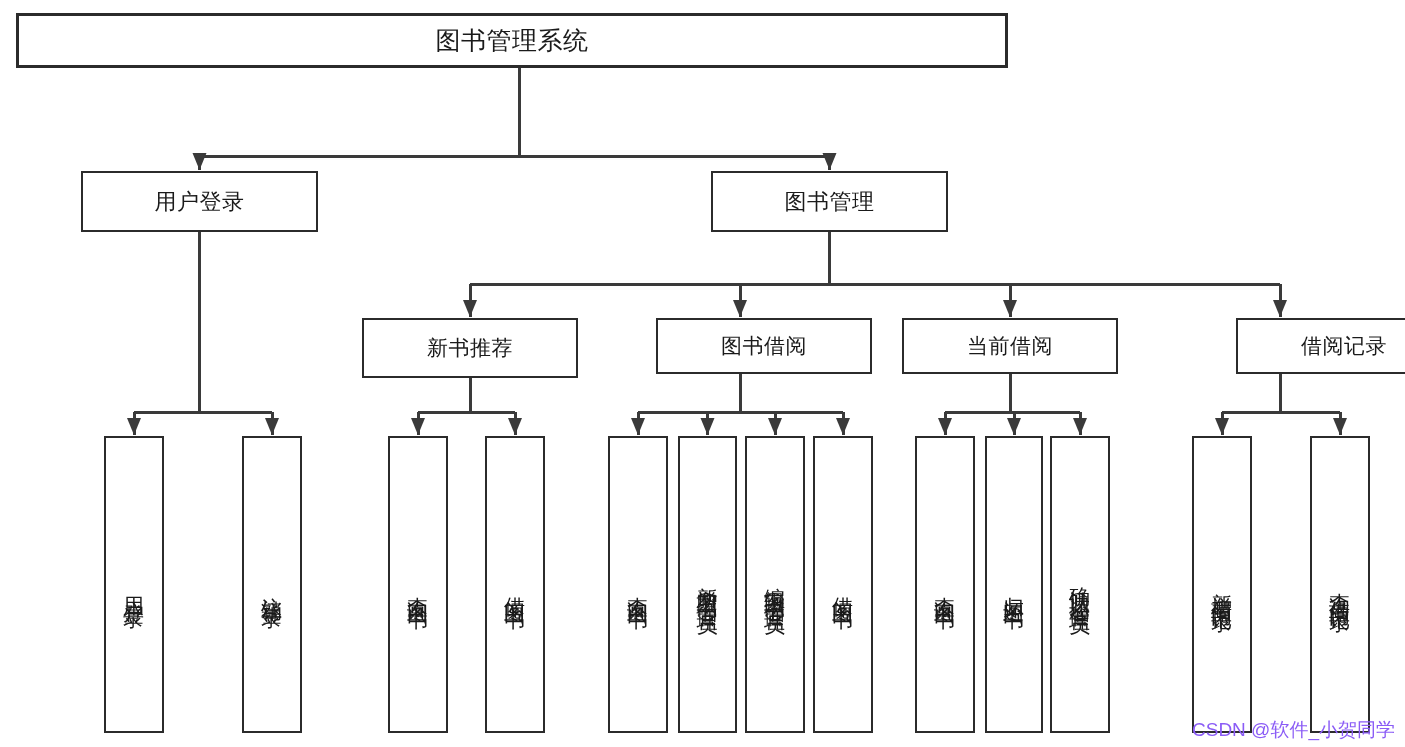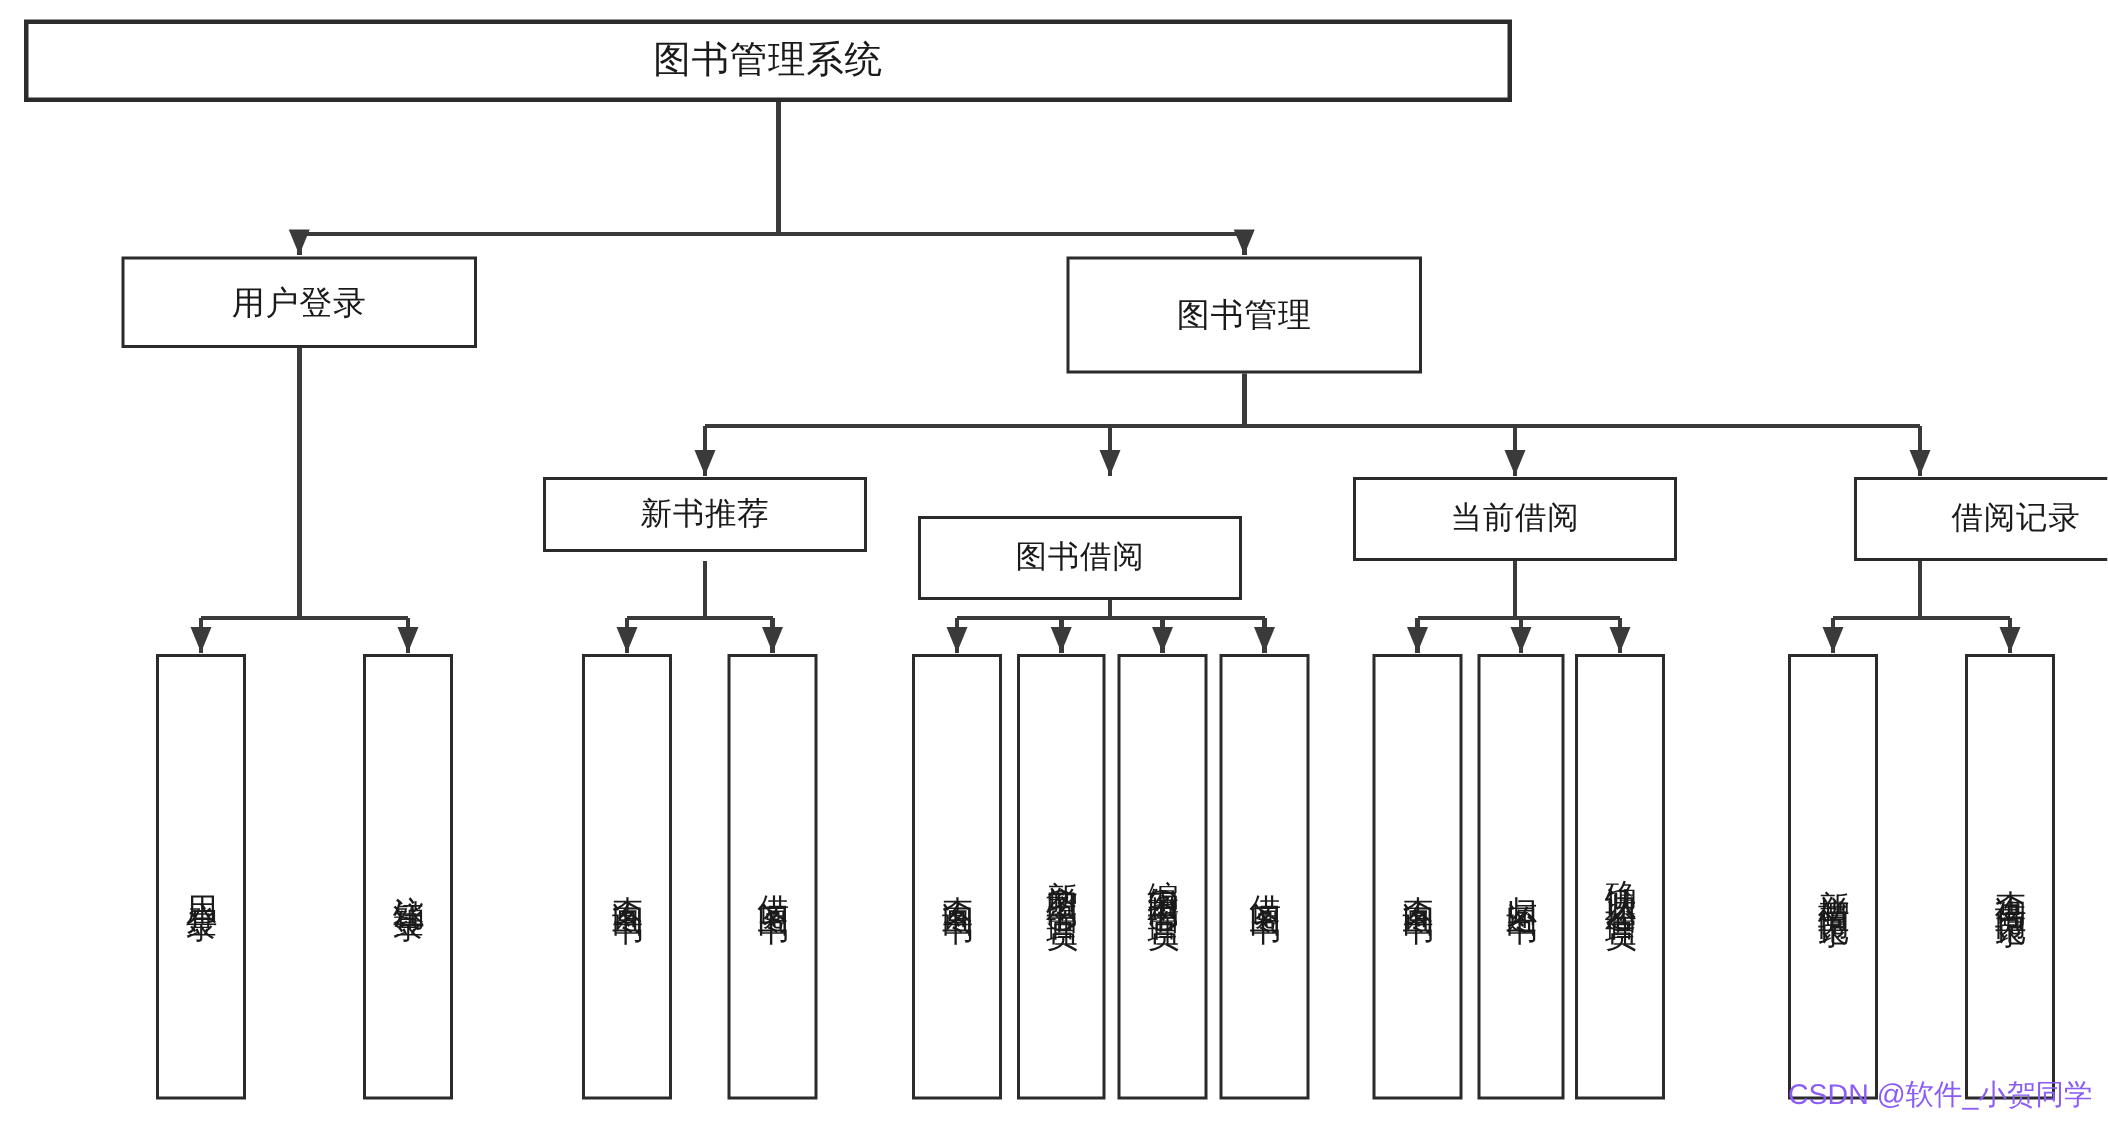--- a/index.html
+++ b/index.html
@@ -126,27 +126,27 @@
       <line x1="1340" y1="412" x2="1340" y2="435" stroke="#3a3a3a" stroke-width="3" shape-rendering="crispEdges"></line>
       <polygon points="1333,418 1347,418 1340,435" fill="#3a3a3a"></polygon>
     </svg>
   <div id="nodes-layer">
       <div class="node lvl0 root" style="left: 16px; top: 13px; width: 992px; height: 55px;">
         <span class="node-label">图书管理系统</span>
       </div>
       <div class="node lvl1" style="left: 81px; top: 171px; width: 237px; height: 61px;">
         <span class="node-label">用户登录</span>
       </div>
-      <div class="node lvl1" style="left: 711px; top: 171px; width: 237px; height: 78px;">
+      <div class="node lvl1" style="left: 711px; top: 171px; width: 237px; height: 61px;">
         <span class="node-label">图书管理</span>
       </div>
-      <div class="node lvl2" style="left: 362px; top: 318px; width: 216px; height: 50px;">
+      <div class="node lvl2" style="left: 362px; top: 318px; width: 216px; height: 60px;">
         <span class="node-label">新书推荐</span>
       </div>
-      <div class="node lvl2" style="left: 612px; top: 318px; width: 216px; height: 56px; margin-top: 26px;">
+      <div class="node lvl2" style="left: 656px; top: 318px; width: 216px; height: 56px;">
         <span class="node-label">图书借阅</span>
       </div>
       <div class="node lvl2" style="left: 902px; top: 318px; width: 216px; height: 56px;">
         <span class="node-label">当前借阅</span>
       </div>
       <div class="node lvl2" style="left: 1236px; top: 318px; width: 216px; height: 56px;">
         <span class="node-label">借阅记录</span>
       </div>
       <div class="node lvl3 vertical" style="left: 104px; top: 436px; width: 60px; height: 297px;">
         <span class="node-label">用户登录</span>

